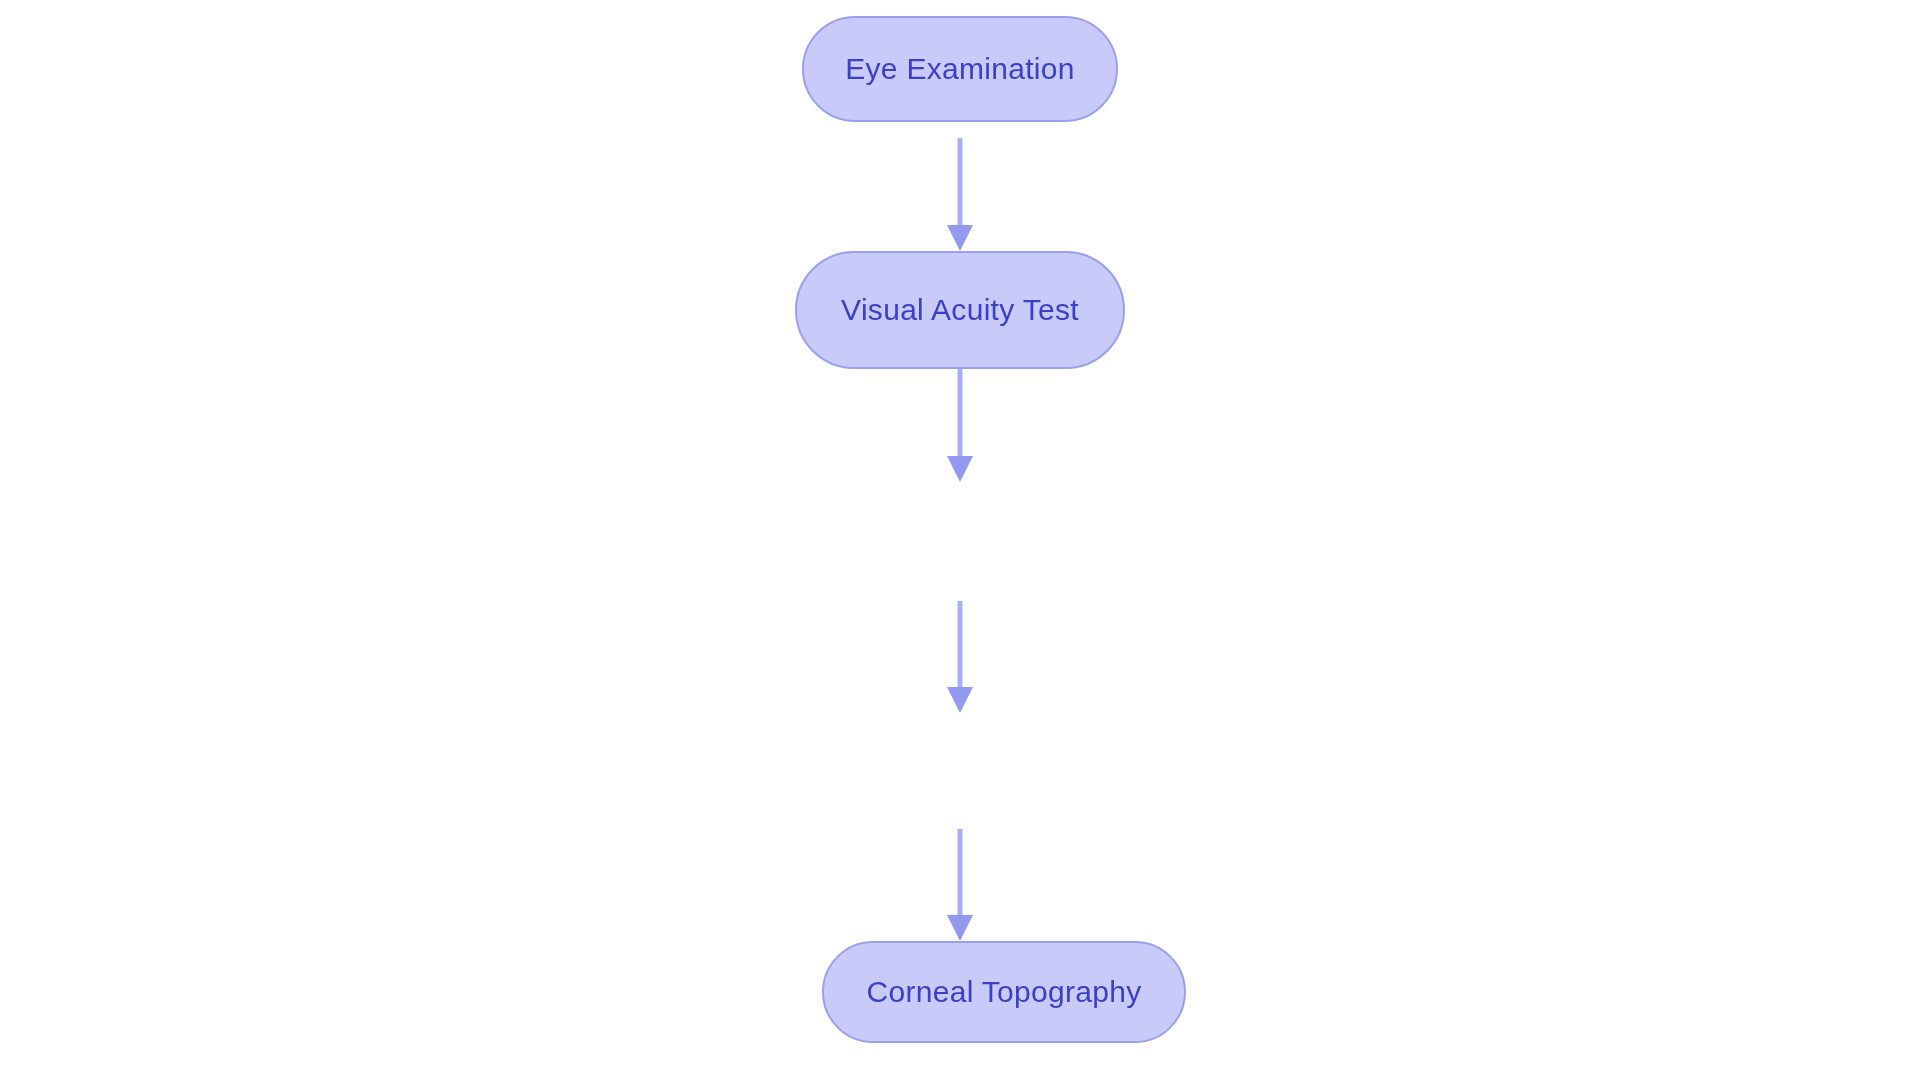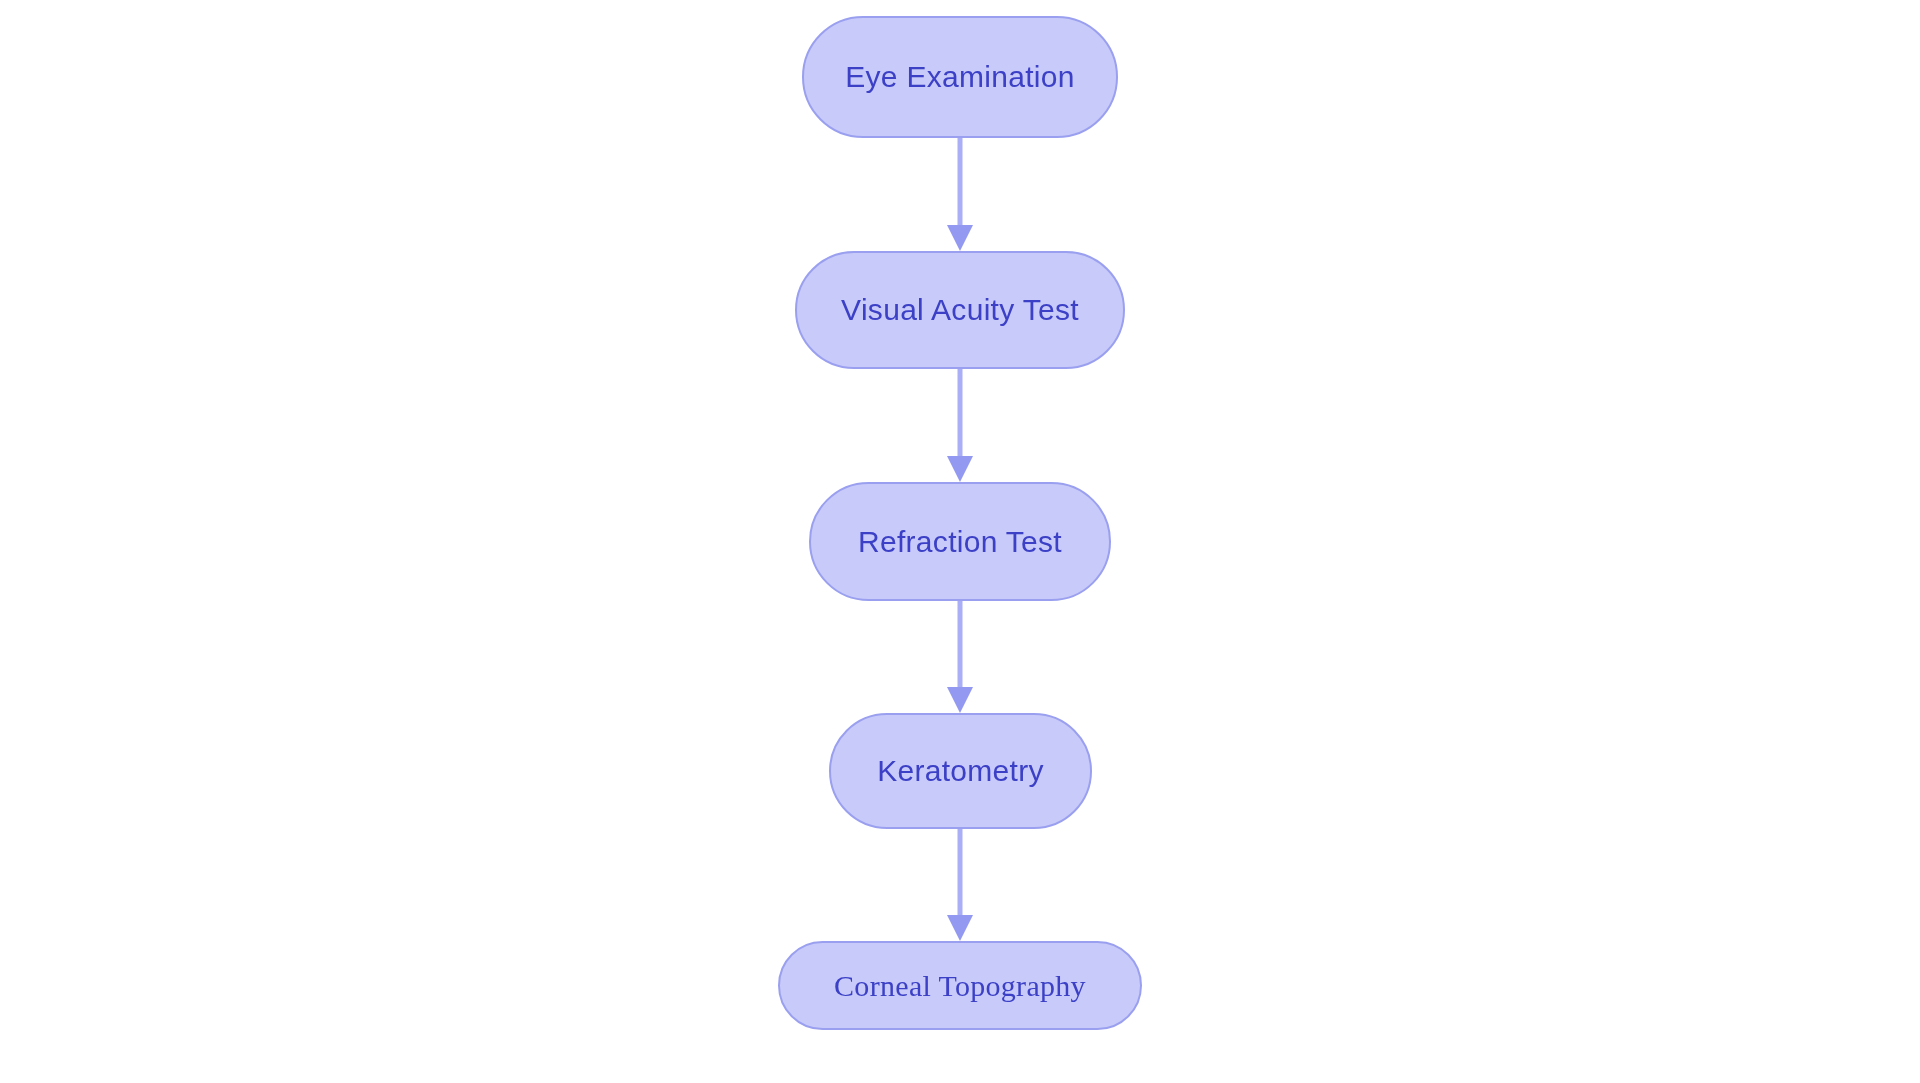--- a/index.html
+++ b/index.html
@@ -33,25 +33,25 @@
     border: 2px solid var(--node-border, #9aa0ef);
     border-radius: 61px;
   }
   .node-label {
     font-size: 30px;
     font-weight: 400;
     color: var(--node-text, #3b40c6);
     letter-spacing: 0.3px;
     white-space: nowrap;
   }
-  .node-1 { left: 802px; top:  16px; width: 316px; height: 122px; }
+  .node-1 { left: 802px; top:  16px; width: 316px; height: 106px; }
   .node-2 { left: 795px; top: 251px; width: 330px; height: 118px; text-align: right; }
   .node-3 { left: 809px; top: 482px; width: 302px; height: 119px; }
   .node-4 { left: 829px; top: 713px; width: 263px; height: 116px; }
-  .node-5 { left: 778px; top: 941px; width: 364px; height: 89px; font-family: Liberation Serif, serif; }
+  .node-5 { left: 822px; top: 941px; width: 364px; height: 102px; }
 
   .connector { position: absolute; display: block; }
   .connector-1 { left: 945px; top: 138px; }
   .connector-2 { left: 945px; top: 369px; }
   .connector-3 { left: 945px; top: 601px; }
   .connector-4 { left: 945px; top: 829px; }
 
   .edge-line {
     stroke: var(--arrow-line, #a9aef6);
     stroke-width: 5;
@@ -78,32 +78,26 @@
 
   <div class="node node-2">
     <span class="node-label">Visual Acuity Test</span>
   </div>
 
   <svg class="connector connector-2" width="30" height="113" viewBox="0 0 30 113" aria-hidden="true">
     <line class="edge-line" x1="15" y1="0" x2="15" y2="89"></line>
     <polygon class="edge-head" points="2,87 28,87 15,113"></polygon>
   </svg>
 
-  <div class="node node-3">
-    <span class="node-label">Refraction Test</span>
-  </div>
 
   <svg class="connector connector-3" width="30" height="112" viewBox="0 0 30 112" aria-hidden="true">
     <line class="edge-line" x1="15" y1="0" x2="15" y2="88"></line>
     <polygon class="edge-head" points="2,86 28,86 15,112"></polygon>
   </svg>
 
-  <div class="node node-4">
-    <span class="node-label">Keratometry</span>
-  </div>
 
   <svg class="connector connector-4" width="30" height="112" viewBox="0 0 30 112" aria-hidden="true">
     <line class="edge-line" x1="15" y1="0" x2="15" y2="88"></line>
     <polygon class="edge-head" points="2,86 28,86 15,112"></polygon>
   </svg>
 
   <div class="node node-5">
     <span class="node-label">Corneal Topography</span>
   </div>
 

